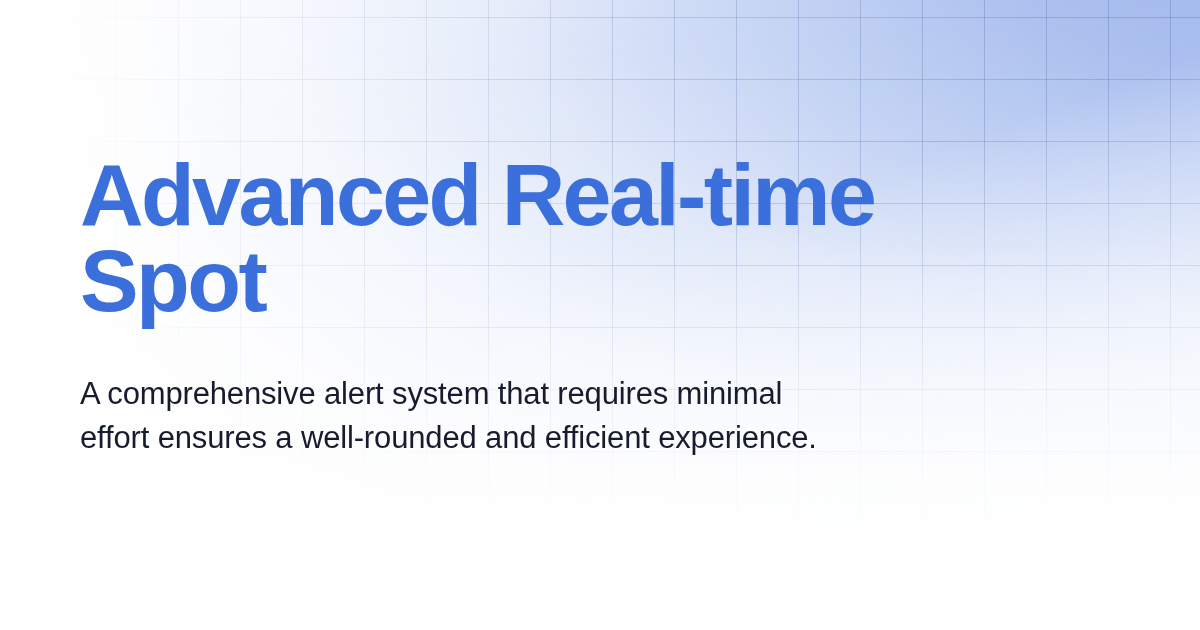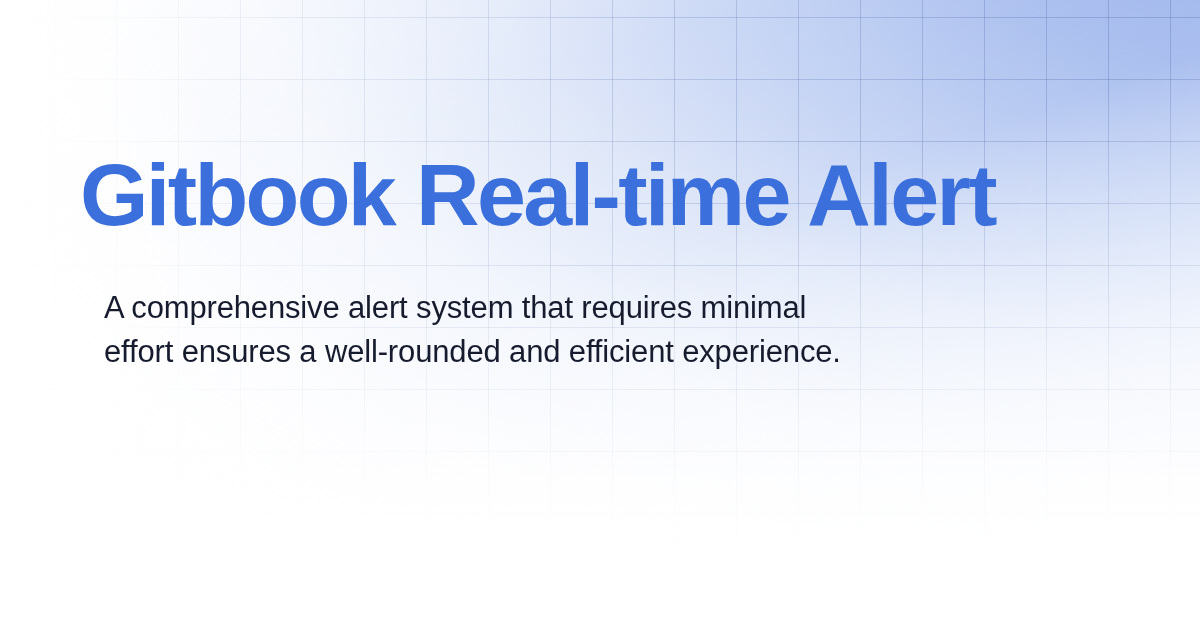--- a/index.html
+++ b/index.html
@@ -145,37 +145,36 @@
 
   
   .description {
     margin-top:48px;
     font-size:31px;
     line-height:1.42;
     font-weight:400;
     letter-spacing:-.15px;
     color:#161c2e;
     max-width:770px;
-    margin-left:24px;
   }
 </style>
 </head>
 <body>
 
 <div class="card">
 
   <div class="bg-base"></div>
   <div class="bg-grid"></div>
   <div class="bg-grid-mask"></div>
   <div class="bg-blue"></div>
   <div class="bg-sheen"></div>
   <div class="bg-bottom-fade"></div>
   <div class="bg-left-fade"></div>
 
   <div class="content">
 
 
-    <h1 class="headline">Gitbook Real-time Alert</h1>
+    <h1 class="headline">Advanced Real-time Spot</h1>
 
     <p class="description">A comprehensive alert system that requires minimal effort ensures a well-rounded and efficient experience.</p>
 
   </div>
 </div>
 
 </body></html>

